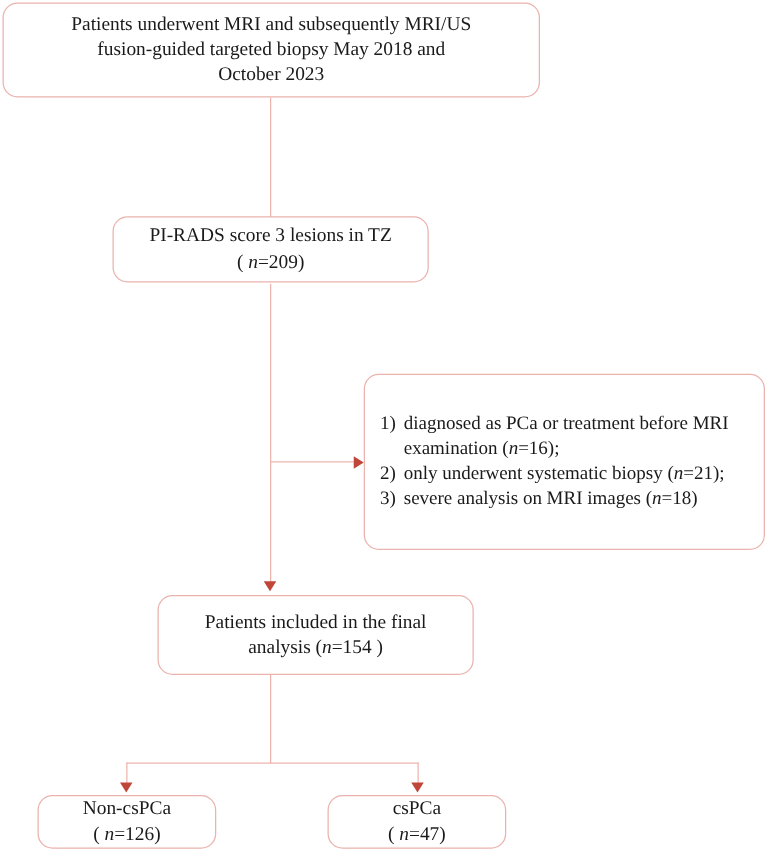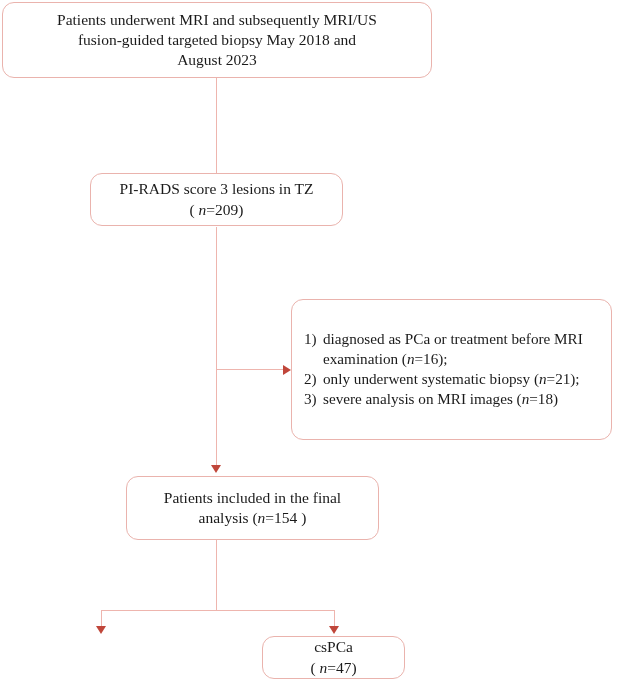--- a/index.html
+++ b/index.html
@@ -86,21 +86,21 @@
 </style>
 </head>
 <body>
 
 <div id="canvas">
 
   <div class="node" style="left:2px; top:2px; width:430px; height:76px;">
     <span class="txt">
       <span>Patients underwent MRI and subsequently  MRI/US</span><br>
       <span>fusion-guided targeted biopsy May 2018 and</span><br>
-      <span>August 2023</span>
+      <span>October 2023</span>
     </span>
   </div>
 
   <div class="vline" style="left:216px; top:78px; height:98px;"></div>
   <div class="arrow-down" style="left:211px; top:174px;"></div>
 
   <div class="node" style="left:90px; top:173px; width:253px; height:53px;">
     <span class="txt">
       <span>PI-RADS score 3 lesions in TZ</span><br>
       <span>( </span><i>n</i><span>=209)</span>
@@ -137,20 +137,26 @@
     </span>
   </div>
 
   <div class="vline" style="left:216px; top:540px; height:71px;"></div>
   <div class="hline" style="left:101px; top:610px; width:234px;"></div>
   <div class="vline" style="left:101px; top:610px; height:18px;"></div>
   <div class="vline" style="left:334px; top:610px; height:18px;"></div>
   <div class="arrow-down" style="left:96px; top:626px;"></div>
   <div class="arrow-down" style="left:329px; top:626px;"></div>
 
+  <div class="node" style="left:30px; top:636px; width:143px; height:43px;">
+    <span class="txt">
+      <span>Non-csPCa</span><br>
+      <span>( </span><i>n</i><span>=126)</span>
+    </span>
+  </div>
 
   <div class="node" style="left:262px; top:636px; width:143px; height:43px;">
     <span class="txt">
       <span>csPCa</span><br>
       <span>( </span><i>n</i><span>=47)</span>
     </span>
   </div>
 
 </div>
 

